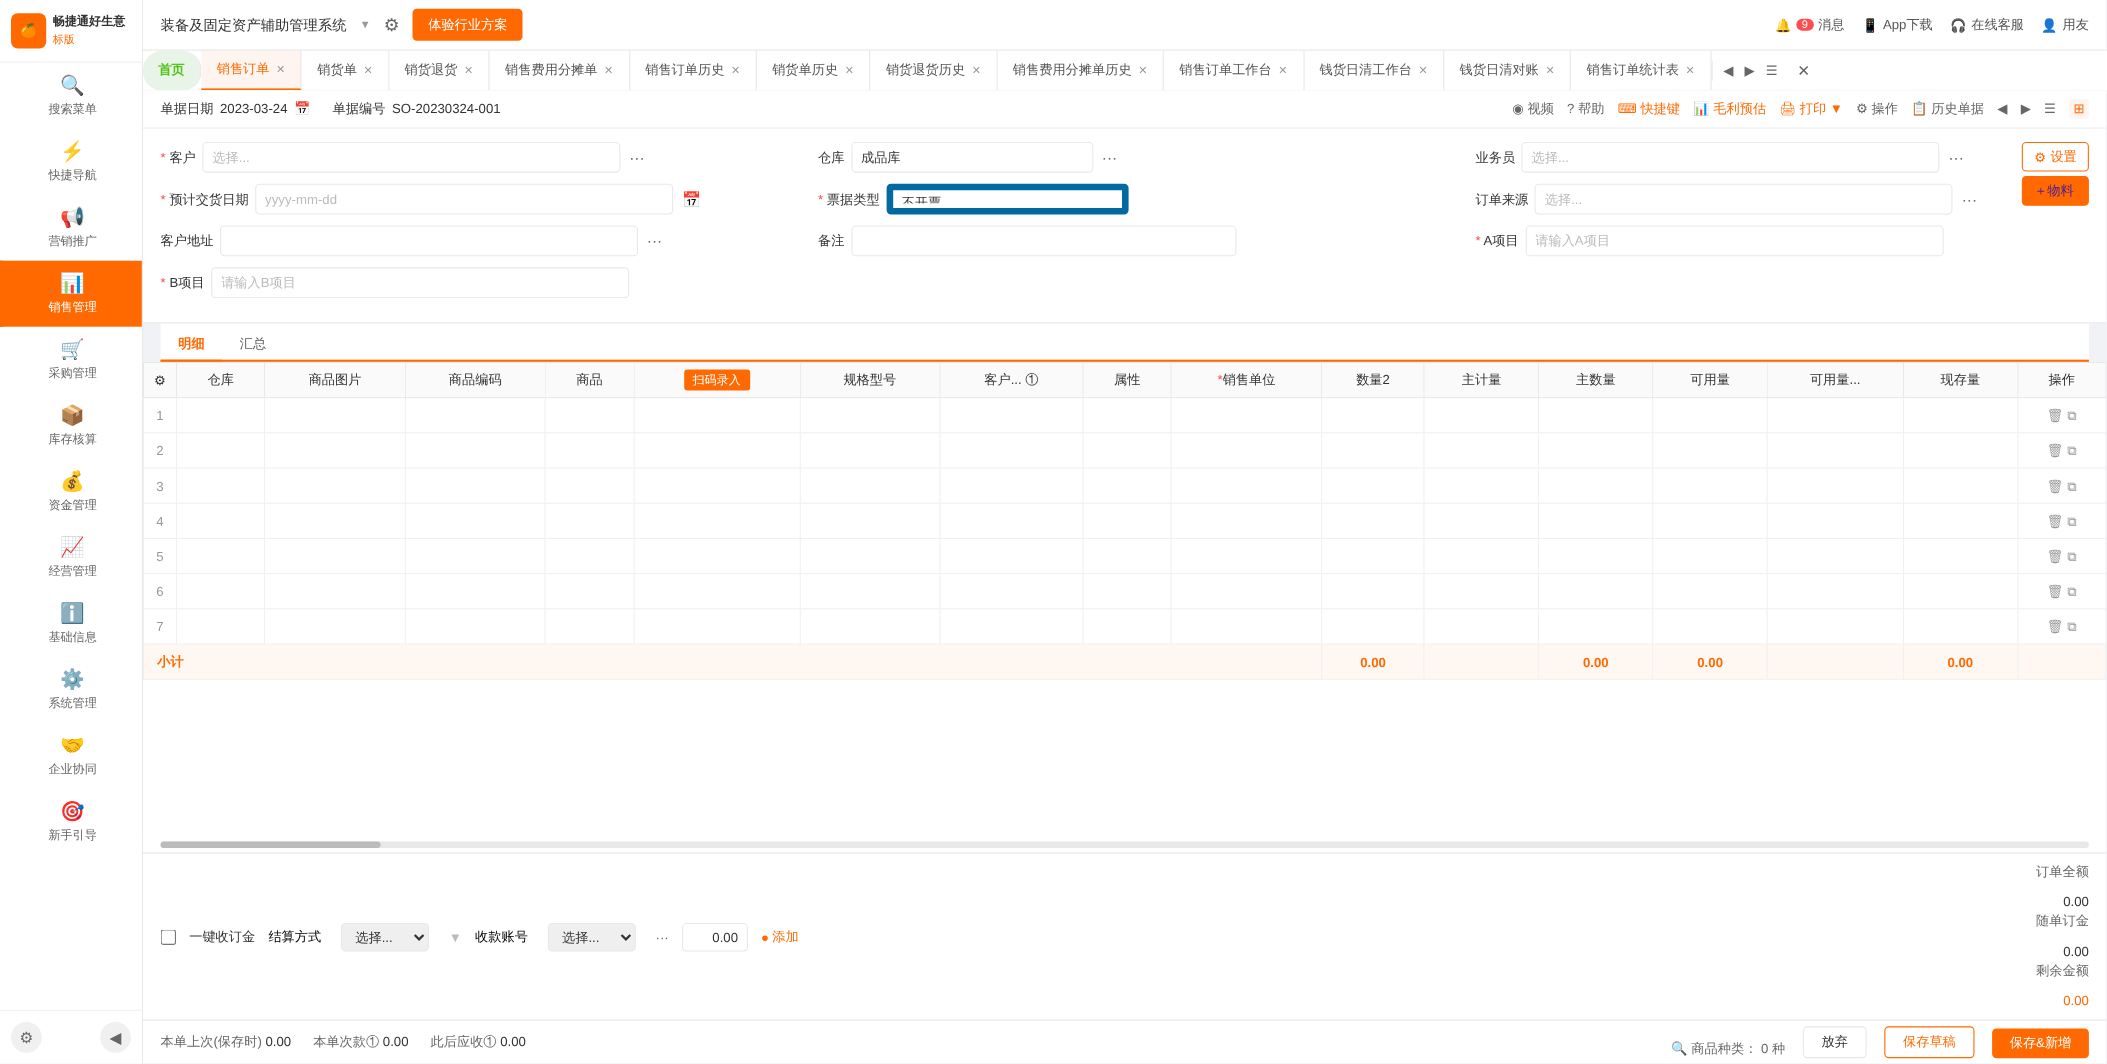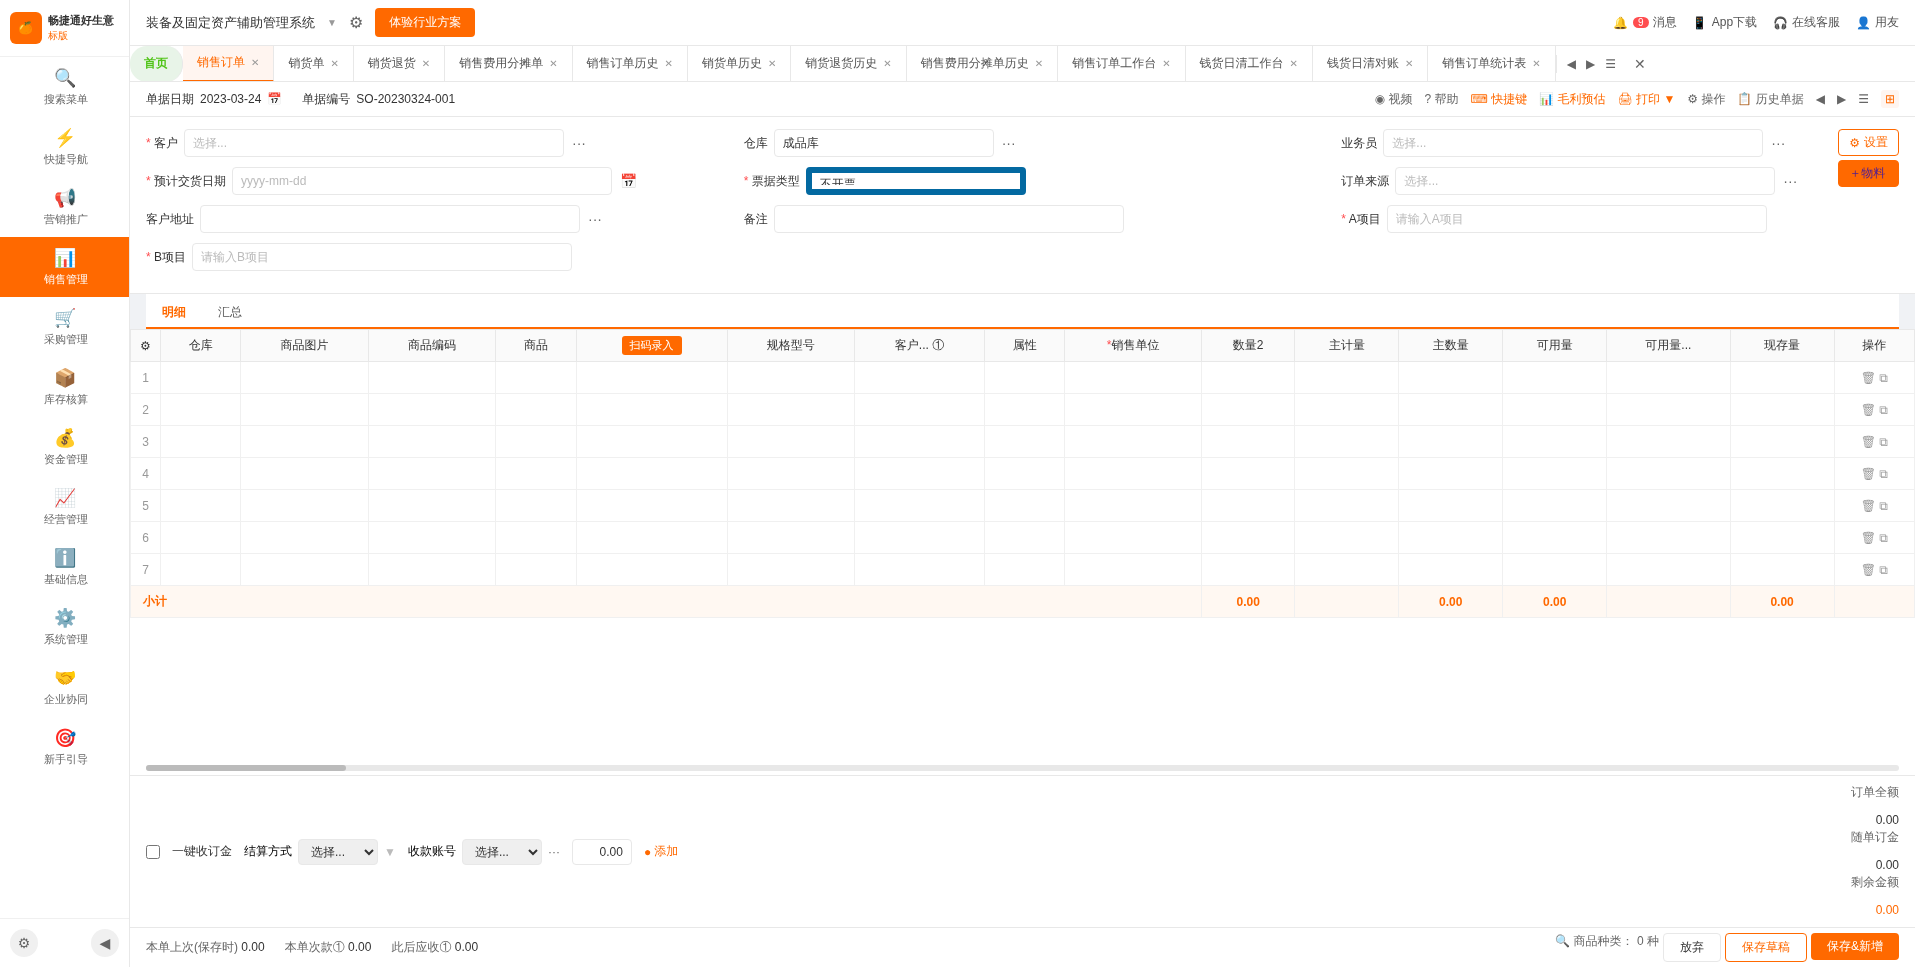--- a/index.html
+++ b/index.html
@@ -94,38 +94,38 @@
 
     
     .scrollbar-row { padding: 4px 16px; background: #fff; }
     .scrollbar-track { height: 6px; background: #e8e8e8; border-radius: 3px; width: 100%; position: relative; }
     .scrollbar-thumb { height: 6px; background: #bbb; border-radius: 3px; width: 200px; position: absolute; left: 0; }
 
     
     .bottom-payment { background: #fff; border-top: 1px solid #e8e8e8; padding: 8px 16px; display: flex; align-items: center; gap: 12px; flex-shrink: 0; }
     .payment-checkbox { width: 14px; height: 14px; cursor: pointer; }
     .payment-label { color: #333; font-size: 12px; }
-    .payment-field { display: flex; align-items: center; gap: 6px; justify-content: center; }
+    .payment-field { display: flex; align-items: center; gap: 18px; justify-content: center; }
     .payment-select { border: 1px solid #e8e8e8; border-radius: 4px; padding: 3px 8px; height: 26px; min-width: 80px; color: #333; font-size: 12px; }
     .payment-input { border: 1px solid #e8e8e8; border-radius: 4px; padding: 3px 8px; height: 26px; width: 60px; color: #333; font-size: 12px; text-align: right; }
     .add-btn { color: #ff6900; cursor: pointer; display: flex; align-items: center; gap: 3px; }
 
     
     .summary-box { margin-left: auto; text-align: right; font-size: 12px; color: #333; }
     .summary-row { display: flex; justify-content: flex-end; gap: 12px; margin-bottom: 2px; flex-direction: column; }
     .summary-label { color: #666; }
     .summary-value { color: #333; min-width: 60px; text-align: right; }
     .summary-value.orange { color: #ff6900; }
 
     
     .status-bar { height: 40px; background: #fff; border-top: 1px solid #e8e8e8; display: flex; align-items: center; padding: 0 16px; flex-shrink: 0; }
     .status-bar-left { display: flex; align-items: center; gap: 20px; font-size: 12px; color: #333; }
     .status-label { color: #666; }
     .status-value { color: #333; font-weight: 500; }
-    .status-bar-right { margin-left: auto; display: flex; align-items: flex-start; gap: 4px; }
+    .status-bar-right { margin-left: auto; display: flex; align-items: flex-end; gap: 16px; }
     .status-goods-count { color: #666; font-size: 12px; }
     .discard-btn { border: 1px solid #e8e8e8; background: #fff; color: #333; padding: 5px 16px; border-radius: 4px; cursor: pointer; font-size: 12px; }
     .save-draft-btn { border: 1px solid #ff6900; background: #fff; color: #ff6900; padding: 5px 16px; border-radius: 4px; cursor: pointer; font-size: 12px; }
     .save-new-btn { background: #ff6900; color: #fff; border: none; padding: 5px 16px; border-radius: 4px; cursor: pointer; font-size: 12px; }
 
     .flex-spacer { flex: 1; }
   </style>
 </head>
 <body>
 

